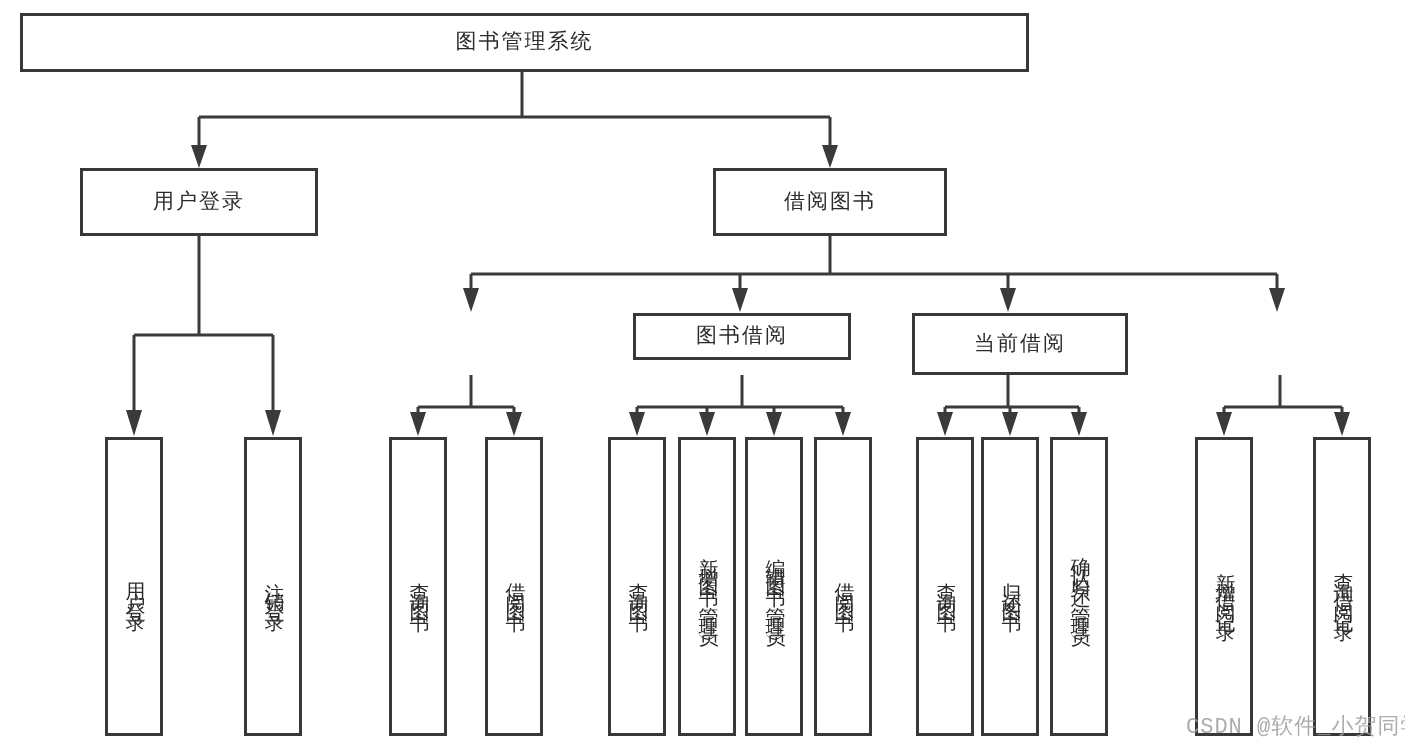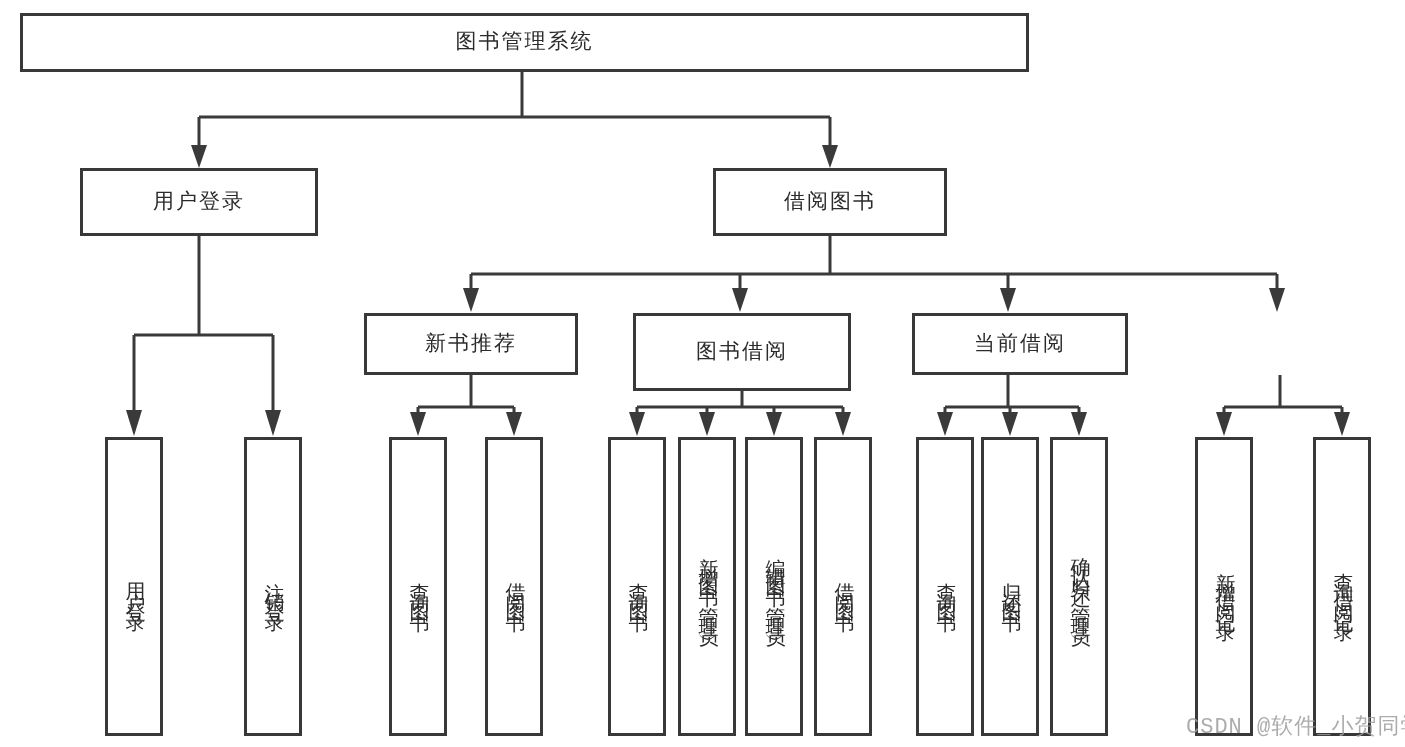--- a/index.html
+++ b/index.html
@@ -77,24 +77,21 @@
     <span class="hlabel">图书管理系统</span>
   </div>
 
   <div class="node" style="left:80px;top:168px;width:238px;height:68px;">
     <span class="hlabel">用户登录</span>
   </div>
   <div class="node" style="left:713px;top:168px;width:234px;height:68px;">
     <span class="hlabel">借阅图书</span>
   </div>
 
-  <div class="node" style="left:364px;top:313px;width:214px;height:62px;">
-    <span class="hlabel">新书推荐</span>
-  </div>
-  <div class="node" style="left:633px;top:313px;width:218px;height:78px;">
+  <div class="node" style="left:633px;top:313px;width:218px;height:47px;">
     <span class="hlabel">图书借阅</span>
   </div>
   <div class="node" style="left:900px;top:313px;width:216px;height:62px;margin-left:12px;">
     <span class="hlabel">当前借阅</span>
   </div>
 
   <div class="node leaf" style="left:105px;top:437px;width:58px;height:299px;">
     <span class="vlabel">用户登录</span>
   </div>
   <div class="node leaf" style="left:244px;top:437px;width:58px;height:299px;">

